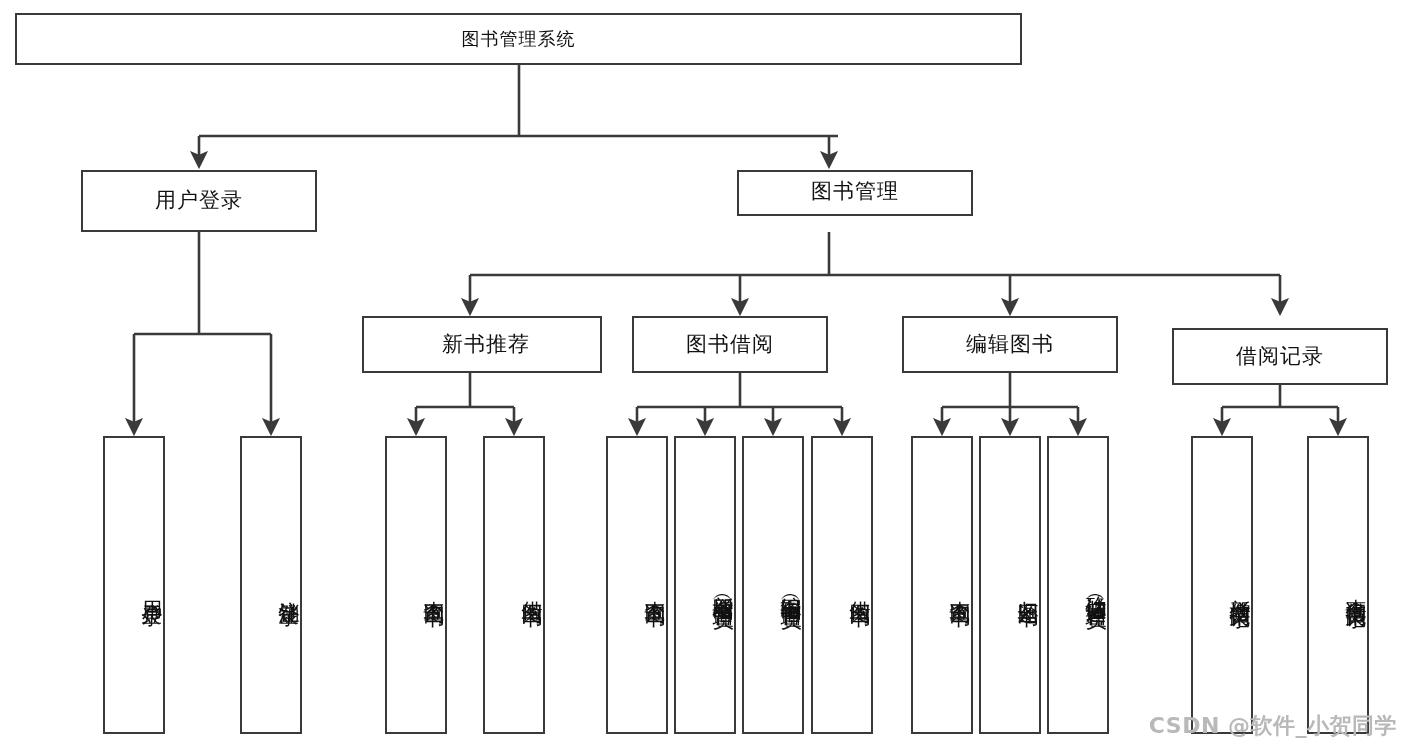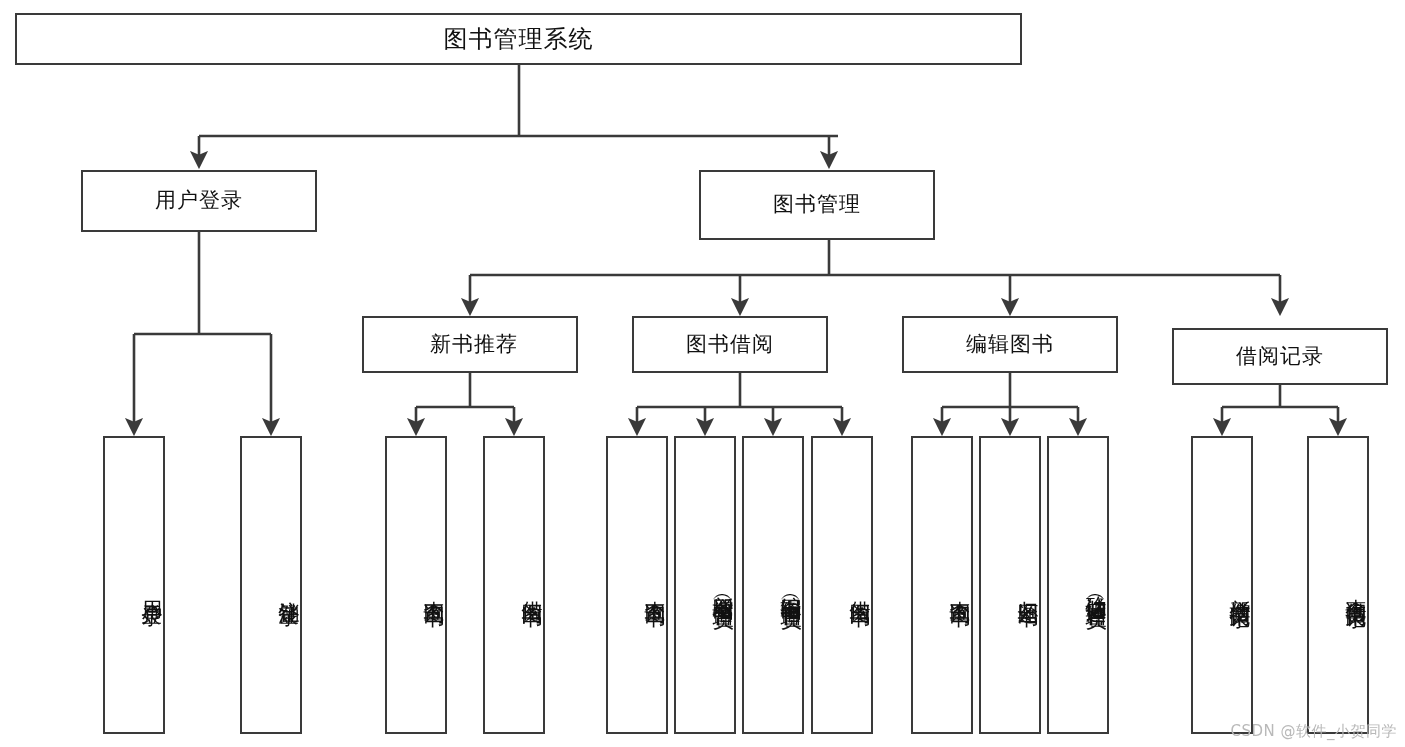--- a/index.html
+++ b/index.html
@@ -31,21 +31,21 @@
     justify-content: center;
     color: #111111;
     z-index: 2;
   }
   .node.h {
     font-size: 21px;
     line-height: 1.2;
     letter-spacing: 1px;
   }
   .node.root {
-    font-size: 24px;
+    font-size: 18px;
   }
   .node.v {
     writing-mode: vertical-rl;
     text-orientation: upright;
     align-items: flex-start;
     justify-content: center;
     padding-top: 6px;
     font-size: 21px;
     line-height: 1.05;
     letter-spacing: 2px;
@@ -53,25 +53,26 @@
   .node.v .vtext {
     writing-mode: vertical-rl;
     text-orientation: upright;
     display: block;
     white-space: nowrap;
   }
   .watermark {
     position: absolute;
     right: 8px;
     bottom: 6px;
-    font-size: 15px;
+    font-size: 22px;
     color: #b9b9b9;
     z-index: 5;
     white-space: nowrap;
     letter-spacing: 0.5px;
+    font-weight: bold;
   }
 </style>
 </head>
 <body>
 
 <div id="canvas">
 
   <svg id="wires" viewBox="0 0 1405 747">
     <defs>
       <marker id="arrow" viewBox="0 0 12 12" refX="6" refY="6" markerWidth="7" markerHeight="7" orient="auto-start-reverse">
@@ -122,25 +123,25 @@
     </g>
   </svg>
 
   <div class="node h root" style="left:15px; top:13px; width:1007px; height:52px;">
     <span>图书管理系统</span>
   </div>
 
   <div class="node h" style="left:81px; top:170px; width:236px; height:62px;">
     <span>用户登录</span>
   </div>
-  <div class="node h" style="left:699px; top:170px; width:236px; height:70px;">
+  <div class="node h" style="left:737px; top:170px; width:236px; height:46px;font-family:Liberation Mono, monospace;">
     <span>图书管理</span>
   </div>
 
-  <div class="node h" style="left:362px; top:316px; width:216px; height:57px;padding-left:8px;">
+  <div class="node h" style="left:362px; top:316px; width:240px; height:57px;padding-left:8px;">
     <span>新书推荐</span>
   </div>
   <div class="node h" style="left:632px; top:316px; width:196px; height:57px;">
     <span>图书借阅</span>
   </div>
   <div class="node h" style="left:902px; top:316px; width:216px; height:57px;">
     <span>编辑图书</span>
   </div>
   <div class="node h" style="left:1172px; top:328px; width:216px; height:57px;">
     <span>借阅记录</span>

